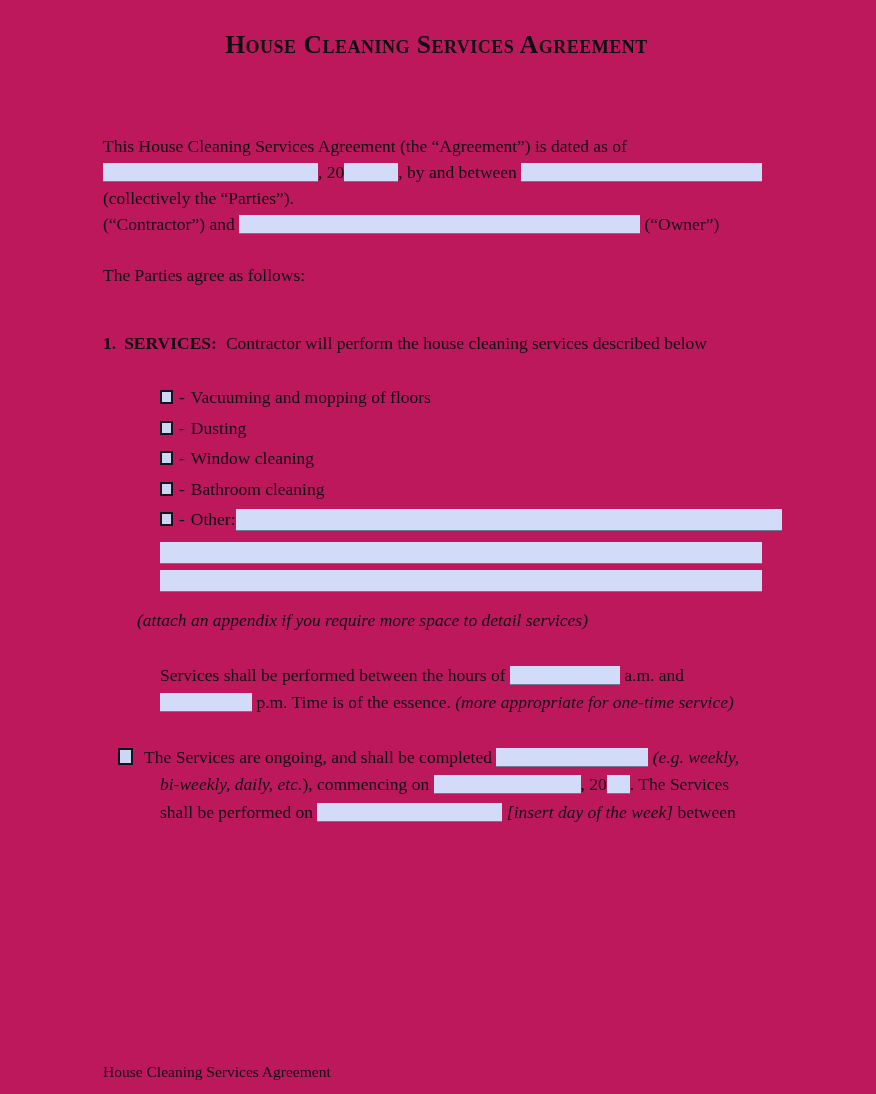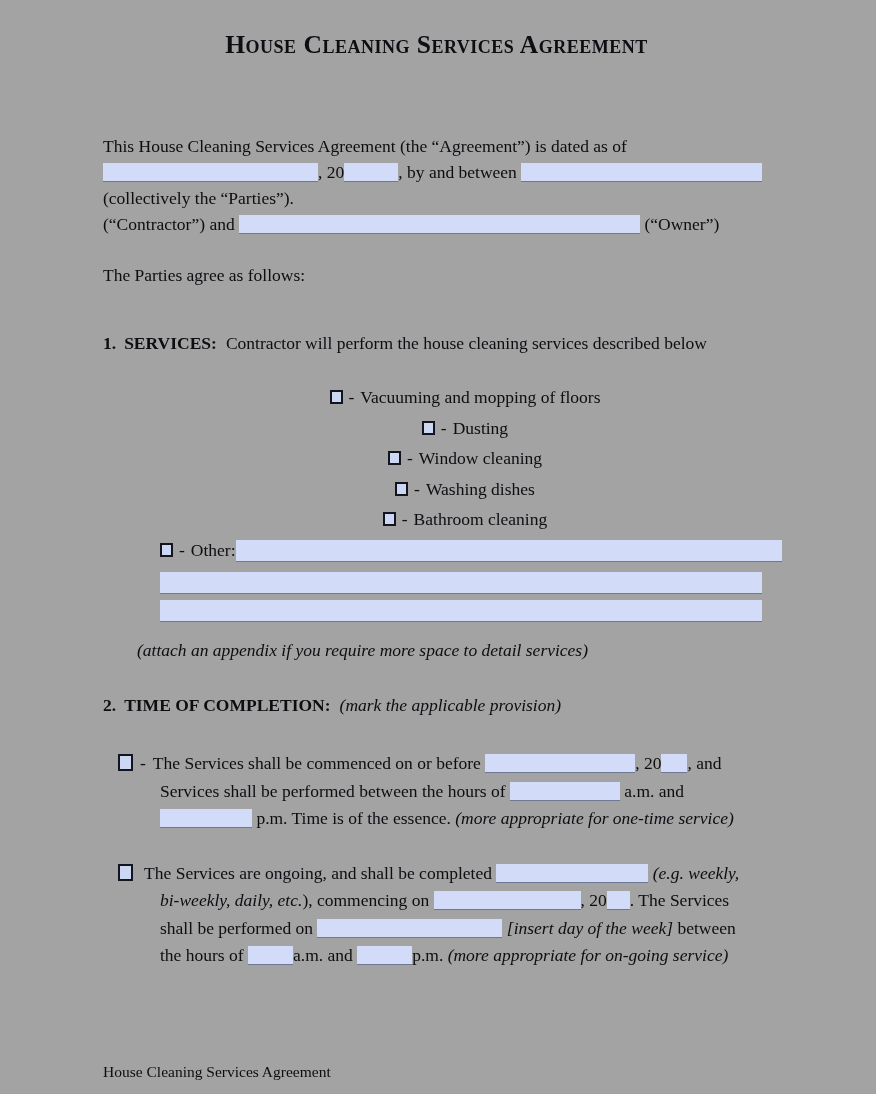--- a/index.html
+++ b/index.html
@@ -1,18 +1,18 @@
 <!DOCTYPE html>
 <html><head>
 <meta charset="utf-8">
 <style>
   html,body { margin:0; padding:0; background:#f2f2f2; }
   .page {
     position:relative; width:876px; height:1094px; margin:0 auto;
-    background:#a3a3a3; overflow:hidden;
+    background:#be185d; overflow:hidden;
     font-family:"Liberation Serif","DejaVu Serif",serif;
     font-size:17.5px; color:#0d0d12;
   }
   .content { padding:30px 106px 0 103px; }
   .title {
     margin:0; text-align:center; font-weight:bold;
     font-variant:small-caps; font-size:25.5px; line-height:29px; letter-spacing:0.5px;
   }
   .line { white-space:nowrap; }
   .intro { margin-top:74px; line-height:26px; }
@@ -28,21 +28,21 @@
   }
   .cb {
     display:inline-block; box-sizing:border-box; width:13px; height:14px;
     border:2.5px solid #14141e; background:#ccd7f3; vertical-align:-1px;
   }
   .cb2 {
     display:inline-block; box-sizing:border-box; width:15px; height:17px;
     border:2.6px solid #14141e; background:#ccd7f3; vertical-align:-2px;
   }
   .svc-list { list-style:none; margin:30px 0 0 0; padding:0 0 0 57px; }
-  .svc-list li { line-height:20px; margin-bottom:10.5px; white-space:nowrap;text-align:center; }
+  .svc-list li { line-height:20px; margin-bottom:10.5px; white-space:nowrap; }
   .svc-list .dash { margin:0 6px 0 6px; }
   .other-fld { width:546px; height:22px; vertical-align:-6px; }
   .detail-line {
     display:block; box-sizing:border-box; width:602px; height:22px;
     margin:6px 0 0 57px; background:#d2dbf7; border-bottom:1.6px solid #6e7793;
   }
   .appendix { margin:17px 0 0 34px; line-height:22px; font-style:italic; }
   .provision { margin-top:31px; padding-left:57px; line-height:27.5px; }
   .provision.ongoing { margin-top:27px; }
   .provision .first { margin-left:-42px; }
@@ -68,43 +68,37 @@
     <p class="parties">The Parties agree as follows:</p>
 
     <div class="sec-head">
       <div class="line"><span class="num">1.</span><span class="head-label">SERVICES:</span><span>Contractor will perform the house cleaning services described below</span></div>
     </div>
 
     <ul class="svc-list">
       <li><span class="cb"></span><span class="dash">-</span><span>Vacuuming and mopping of floors</span></li>
       <li><span class="cb"></span><span class="dash">-</span><span>Dusting</span></li>
       <li><span class="cb"></span><span class="dash">-</span><span>Window cleaning</span></li>
-      <li><span class="cb"></span><span class="dash">-</span><span>Washing dishes</span></li>
       <li><span class="cb"></span><span class="dash">-</span><span>Bathroom cleaning</span></li>
       <li><span class="cb"></span><span class="dash">-</span><span>Other:</span><span class="fld other-fld"></span></li>
     </ul>
 
     <div class="detail-line"></div>
     <div class="detail-line"></div>
 
     <div class="appendix">(attach an appendix if you require more space to detail services)</div>
 
-    <div class="sec2-head">
-      <div class="line"><span class="num">2.</span><span class="head-label">TIME OF COMPLETION:</span><i class="note">(mark the applicable provision)</i></div>
-    </div>
 
     <div class="provision">
-      <div class="line first"><span class="cb2"></span><span class="pdash">-</span><span>The Services shall be commenced on or before</span> <span class="fld" style="width:150px"></span><span>, 20</span><span class="fld" style="width:26px"></span><span>, and</span></div>
       <div class="line"><span>Services shall be performed between the hours of</span> <span class="fld" style="width:110px"></span> <span>a.m. and</span></div>
       <div class="line"><span class="fld" style="width:92px"></span> <span>p.m. Time is of the essence.</span> <i class="note">(more appropriate for one-time service)</i></div>
     </div>
 
     <div class="provision ongoing">
       <div class="line first"><span class="cb2"></span> <span>The Services are ongoing, and shall be completed</span> <span class="fld" style="width:152px"></span> <i class="note">(e.g. weekly,</i></div>
       <div class="line"><i class="note">bi-weekly, daily, etc.</i><span>), commencing on</span> <span class="fld" style="width:147px"></span><span>, 20</span><span class="fld" style="width:23px"></span><span>.  The Services</span></div>
       <div class="line"><span>shall be performed on</span> <span class="fld" style="width:185px"></span> <i class="note">[insert day of the week]</i> <span>between</span></div>
-      <div class="line"><span>the hours of</span> <span class="fld" style="width:45px"></span><span>a.m. and</span> <span class="fld" style="width:55px"></span><span>p.m.</span> <i class="note">(more appropriate for on-going service)</i></div>
     </div>
 
   </div>
 
   <div class="footer">House Cleaning Services Agreement</div>
 </div>
 
 </body></html>

